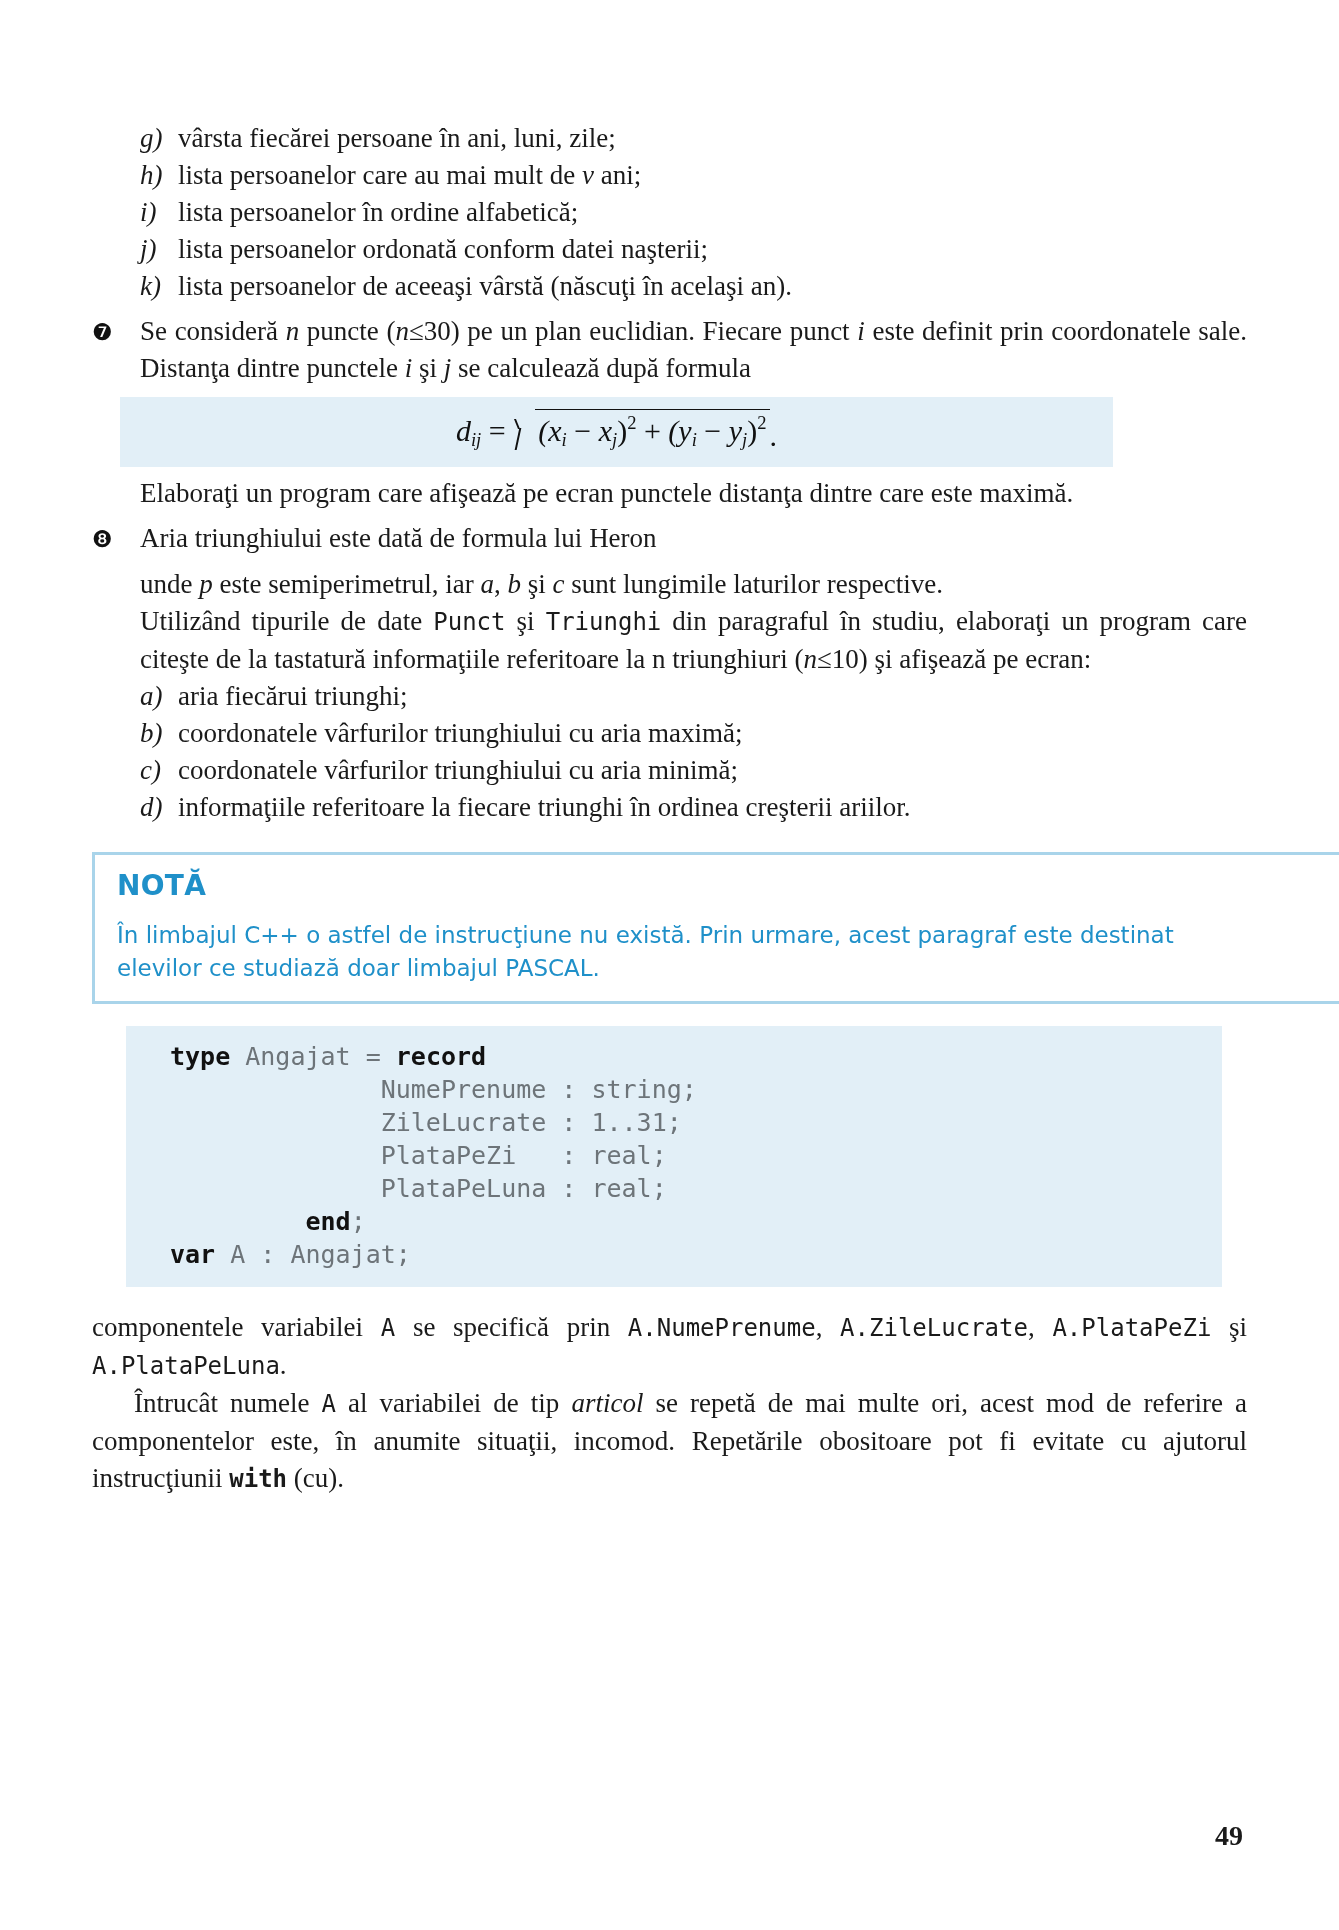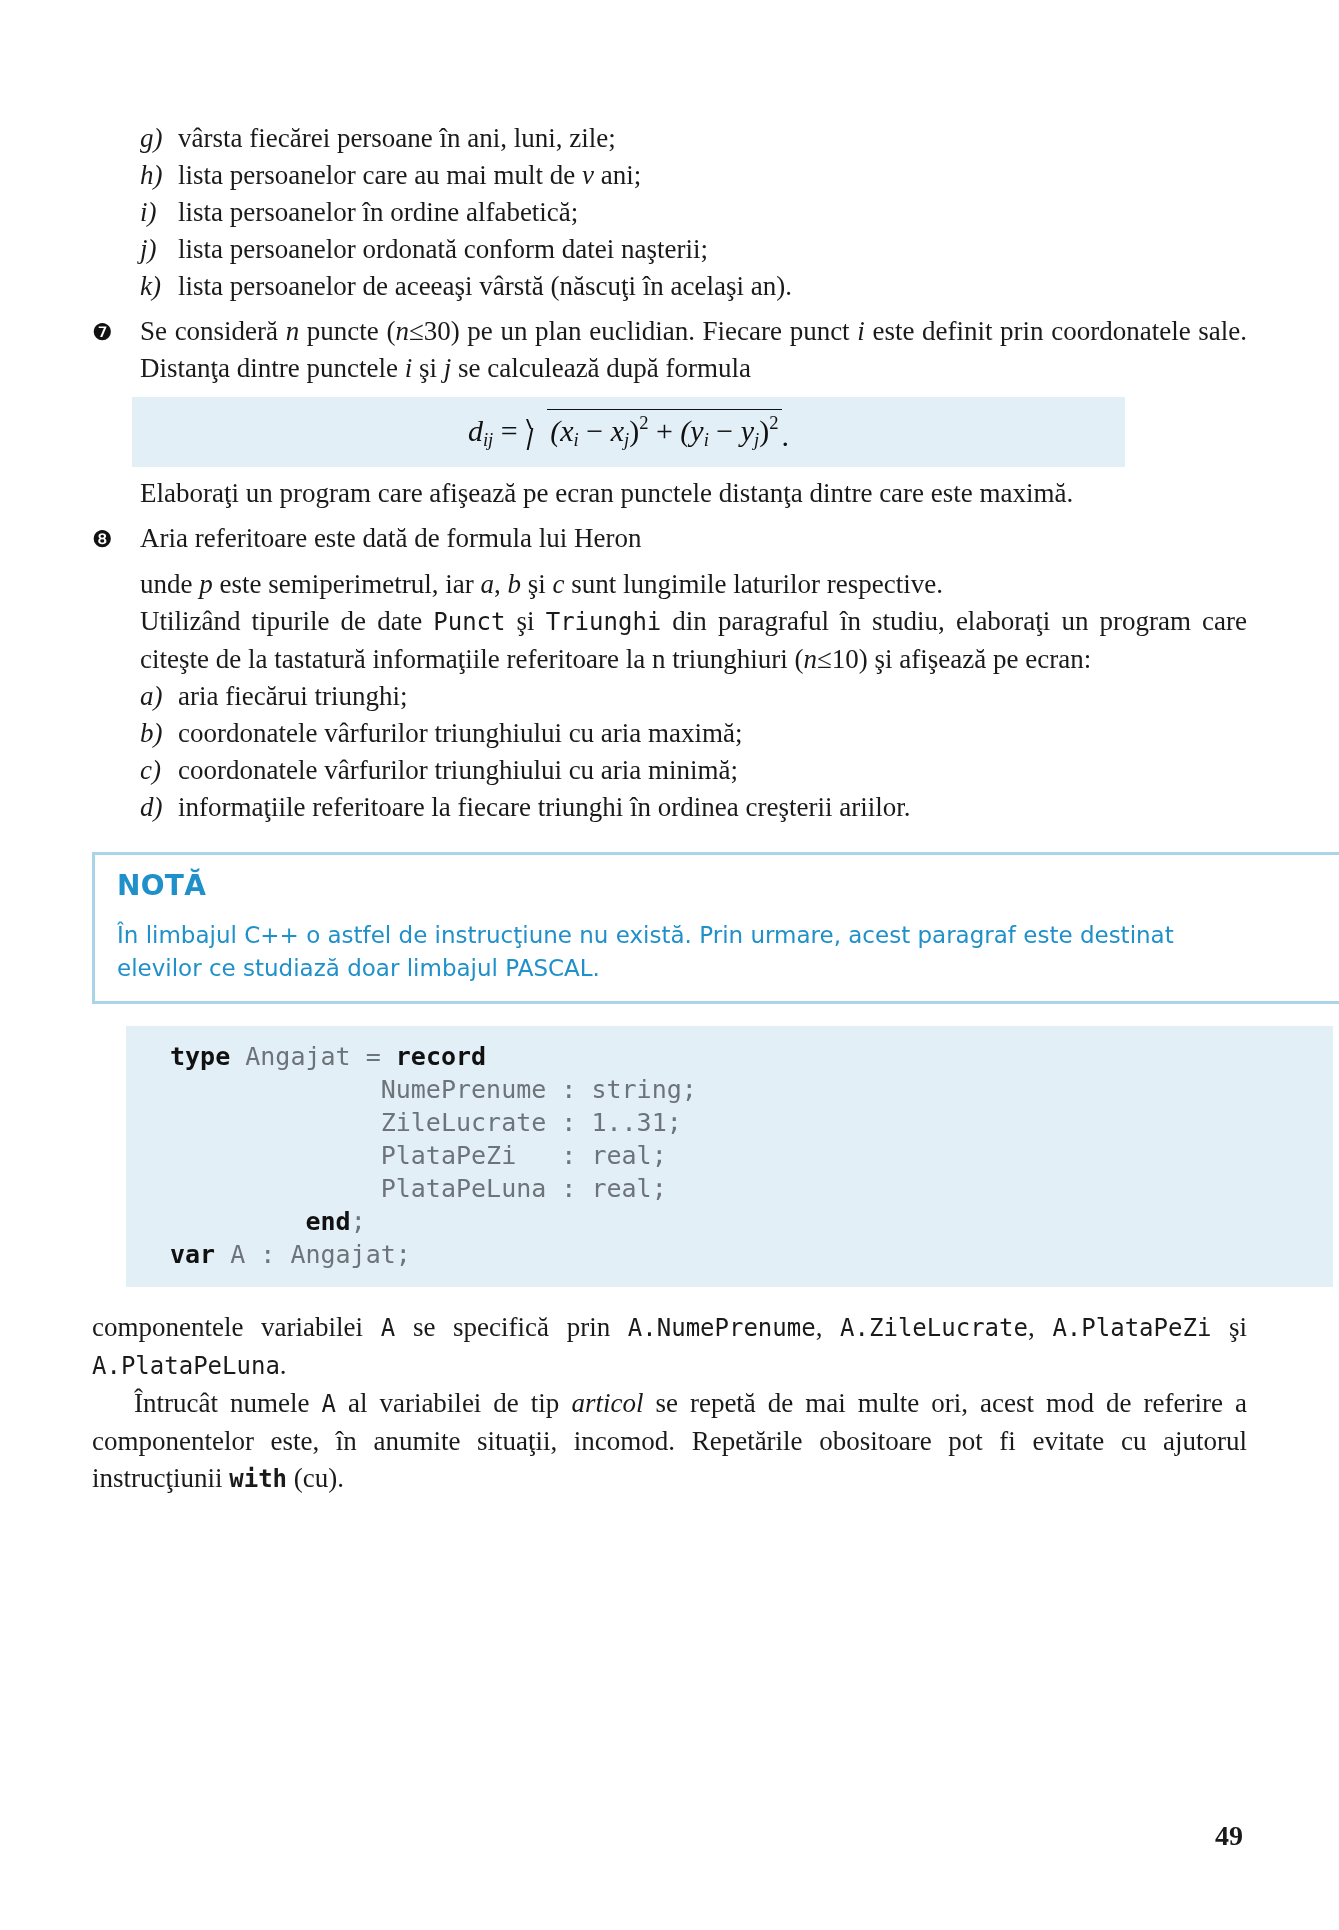--- a/index.html
+++ b/index.html
@@ -77,21 +77,21 @@
   .prob .body {
     flex: 1 1 auto;
     font-size: 27px;
     line-height: 37px;
     text-align: justify;
   }
 
   
   .formula-band {
     background: #e2eff7;
-    margin: 10px 0 8px 40px;
+    margin: 10px 0 8px 28px;
     width: 993px;
     box-sizing: border-box;
     padding: 12px 0 14px 0;
     text-align: center;
   }
   .formula {
     font-family: "Liberation Serif", serif;
     font-style: italic;
     font-size: 30px;
     color: #111;
@@ -197,21 +197,21 @@
     text-align: justify;
     text-indent: 42px;
   }
   p.body-par.noind { text-indent: 0; }
   .par-block { margin-top: 22px; }
 
   
   .code-block {
     background: #e2eff7;
     margin: 16px 0 0 34px;
-    width: 1207px;
+    width: 1096px;
     box-sizing: border-box;
     padding: 14px 0 16px 0;
     font-family: "DejaVu Sans Mono", monospace;
     font-size: 25px;
     line-height: 33px;
     color: #9aa0a6;
     white-space: pre;
   }
   .code-block .ln { padding-left: 44px; }
   .code-block b {
@@ -270,21 +270,21 @@
       <span class="formula"><span>d</span><sub class="sb">ij</sub><span class="up"> = </span><span class="radic"><span class="radicand"><span>(x</span><sub class="sb">i</sub><span class="up"> − </span><span>x</span><sub class="sb">j</sub><span class="up">)</span><sup class="sp">2</sup><span class="up"> + </span><span>(y</span><sub class="sb">i</sub><span class="up"> − </span><span>y</span><sub class="sb">j</sub><span class="up">)</span><sup class="sp">2</sup></span></span><span class="punct-after">.</span></span>
     </div>
 
     <div class="prob">
       <div class="num"></div>
       <div class="body">Elaboraţi un program care afişează pe ecran punctele distanţa dintre care este maximă.</div>
     </div>
 
     <div class="prob">
       <div class="num">❽</div>
-      <div class="body">Aria referitoare este dată de formula lui Heron</div>
+      <div class="body">Aria triunghiului este dată de formula lui Heron</div>
     </div>
 
 
     <div class="prob">
       <div class="num"></div>
       <div class="body"><span>unde </span><span class="it">p</span><span> este semiperimetrul, iar </span><span class="it">a</span><span>, </span><span class="it">b</span><span> şi </span><span class="it">c</span><span> sunt lungimile laturilor respective.</span><br><span>Utilizând tipurile de date </span><span class="mono">Punct</span><span> şi </span><span class="mono">Triunghi</span><span> din paragraful în studiu, elaboraţi un program care citeşte de la tastatură informaţiile referitoare la n triunghiuri (</span><span class="it">n</span><span>≤10) şi afişează pe ecran:</span></div>
     </div>
 
     <ul class="letter-list sub-indent">
       <li>

